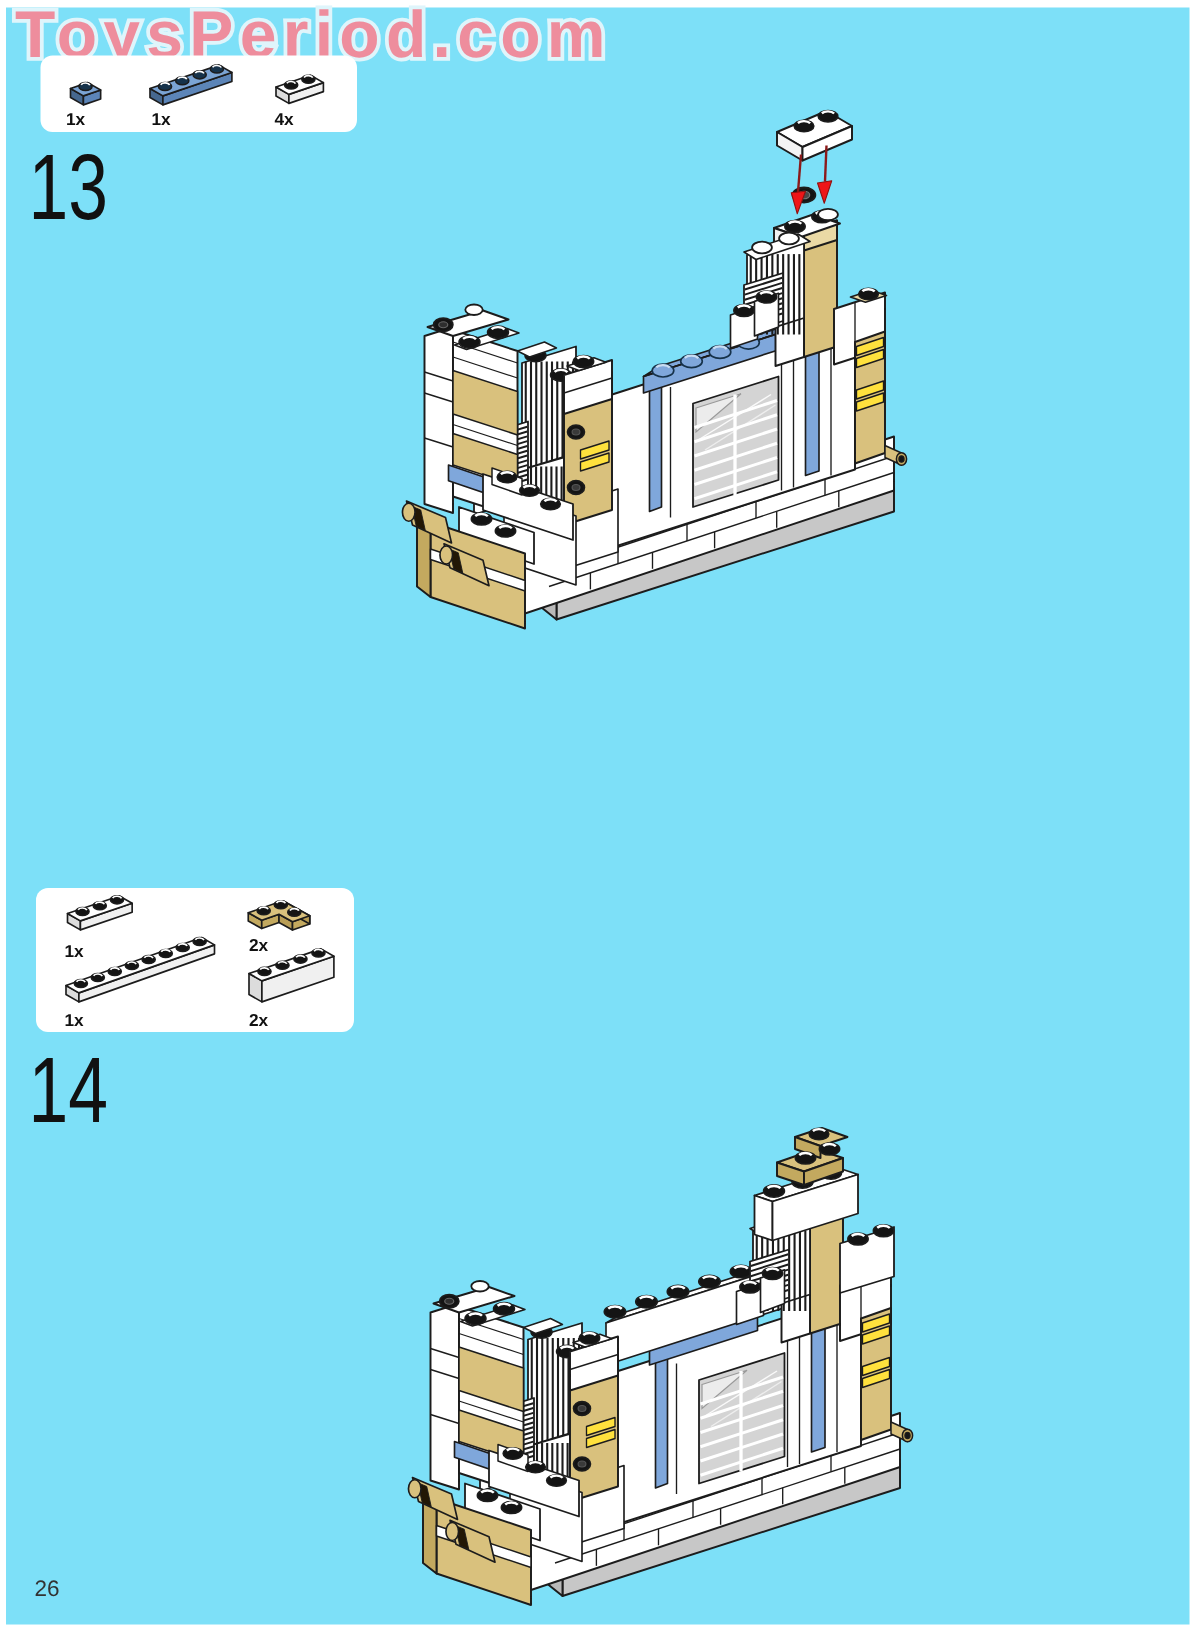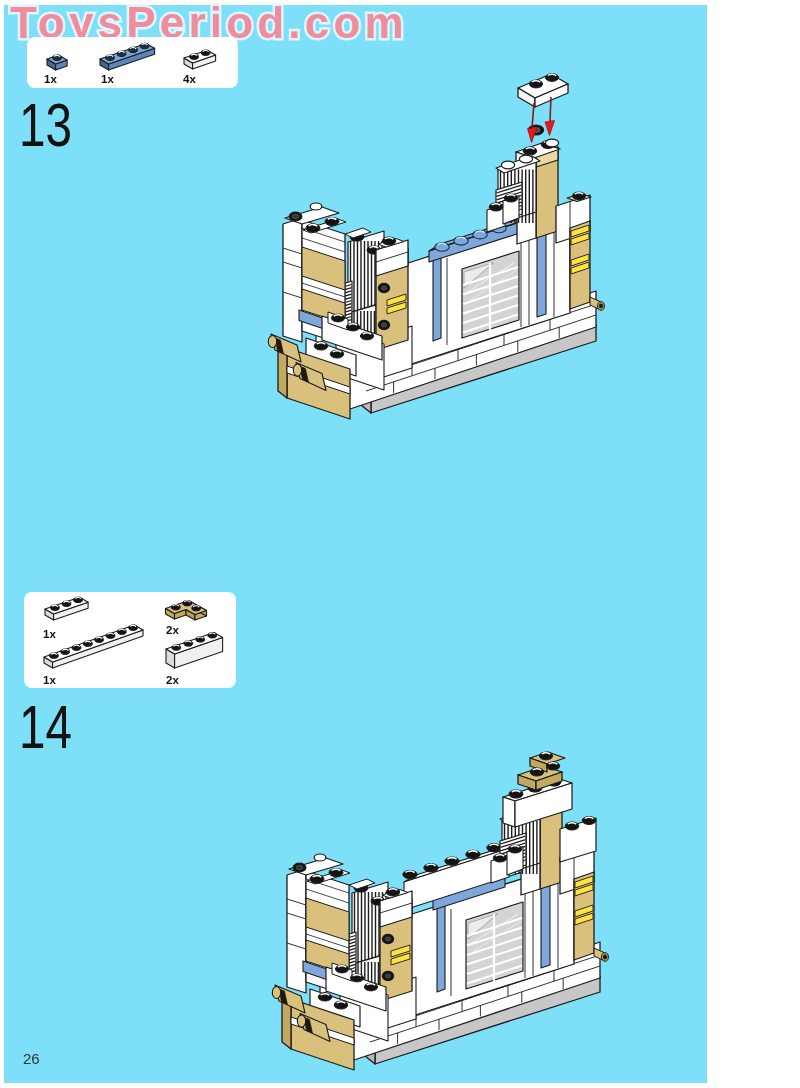--- a/index.html
+++ b/index.html
@@ -1,16 +1,16 @@
 <!DOCTYPE html>
 <html><head>
 <meta charset="utf-8">
 <style>
   html,body{margin:0;padding:0;background:#ffffff;}
-  #page{position:relative;width:707px;height:1088px;background:#ffffff;overflow:hidden;
+  #page{position:relative;width:800px;height:1088px;background:#ffffff;overflow:hidden;
         font-family:"Liberation Sans", sans-serif;}
   svg{display:block;}
   text{font-family:"Liberation Sans", sans-serif;}
 </style>
 </head>
 <body>
 <div id="page">
 <svg width="800" height="1088" viewBox="0 0 800 1088">
 
 <rect x="0" y="0" width="800" height="1088" fill="#ffffff"></rect>

